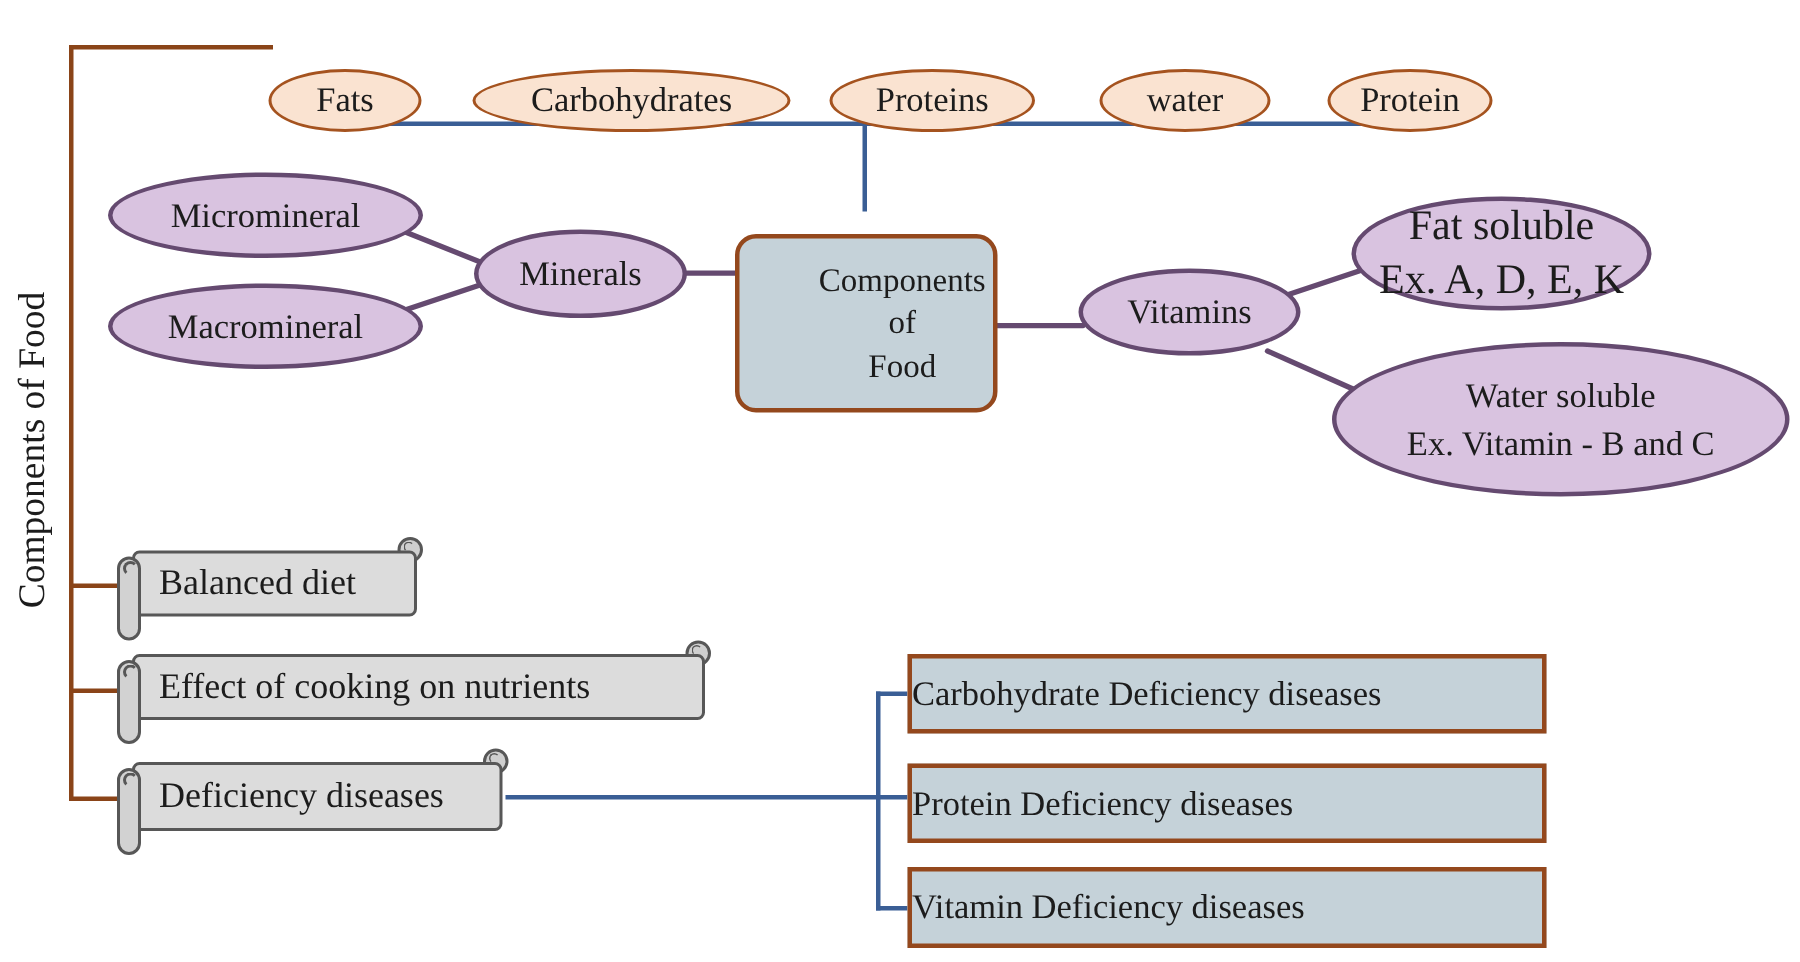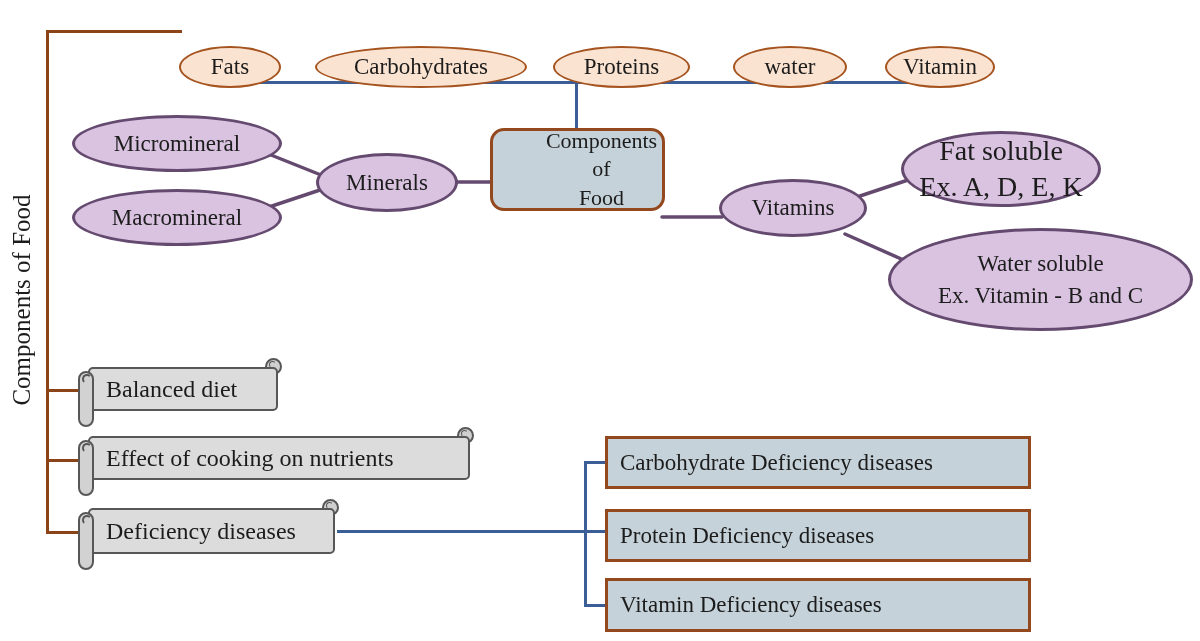--- a/index.html
+++ b/index.html
@@ -14,21 +14,21 @@
   body{font-family:"Liberation Serif","DejaVu Serif",serif;background:#ffffff;}
   #canvas{position:relative;width:1200px;height:641px;background:#ffffff;overflow:hidden;}
   .node{position:absolute;display:flex;flex-direction:column;align-items:center;justify-content:center;
         text-align:center;color:var(--text);box-sizing:border-box;z-index:4;}
   .ellipse{border-radius:50%;}
   .peach{background:var(--peach_fill);border:2.5px solid var(--peach_border);font-size:23px;margin-top:32px;}
   .purple{background:var(--purple_fill);border:3px solid var(--purple_border);font-size:23px;}
   .bluebox{background:var(--box_fill);border:3.5px solid var(--box_border);border-radius:14px;
            font-size:22px;line-height:1.28;}
   .defbox{position:absolute;background:var(--box_fill);border:3.5px solid var(--box_border);
-          display:flex;align-items:center;padding-left:12px;font-size:23px;color:var(--text);
+          display:flex;align-items:center;font-size:23px;color:var(--text);
           box-sizing:border-box;z-index:4;}
   .hline{position:absolute;height:3px;z-index:1;}
   .vline{position:absolute;width:3px;z-index:1;}
   .blue{background:var(--blue_line);}
   .brown{background:var(--brown_line);}
   .small{font-size:28px;}
   
   .scroll{position:absolute;z-index:4;}
   .scroll .body{position:absolute;left:10px;top:9px;background:var(--scroll_fill);
       border:2.5px solid var(--scroll_border);border-radius:5px;display:flex;align-items:center;
@@ -89,34 +89,34 @@
   <div class="node ellipse peach" style="left:315px;top:14px;width:212px;height:42px;">
     <span>Carbohydrates</span>
   </div>
   <div class="node ellipse peach" style="left:553px;top:14px;width:137px;height:42px;text-align:center;">
     <span>Proteins</span>
   </div>
   <div class="node ellipse peach" style="left:733px;top:14px;width:114px;height:42px;">
     <span>water</span>
   </div>
   <div class="node ellipse peach" style="left:885px;top:14px;width:110px;height:42px;">
-    <span>Vitamin</span>
+    <span>Protein</span>
   </div>
 
   <div class="node ellipse purple" style="left:72px;top:115px;width:210px;height:57px;align-items:center;">
     <span>Micromineral</span>
   </div>
   <div class="node ellipse purple" style="left:72px;top:189px;width:210px;height:57px;">
     <span>Macromineral</span>
   </div>
   <div class="node ellipse purple" style="left:316px;top:153px;width:142px;height:59px;">
     <span>Minerals</span>
   </div>
 
-  <div class="node bluebox" style="left:490px;top:128px;width:175px;height:83px;padding-left:48px;">
+  <div class="node bluebox" style="left:490px;top:156px;width:175px;height:119px;padding-left:48px;">
     <span>Components</span>
     <span>of</span>
     <span>Food</span>
   </div>
 
   <div class="node ellipse purple" style="left:719px;top:179px;width:148px;height:58px;">
     <span>Vitamins</span>
   </div>
   <div class="node ellipse purple small" style="left:901px;top:131px;width:200px;height:76px;line-height:1.3;">
     <span>Fat soluble</span>

